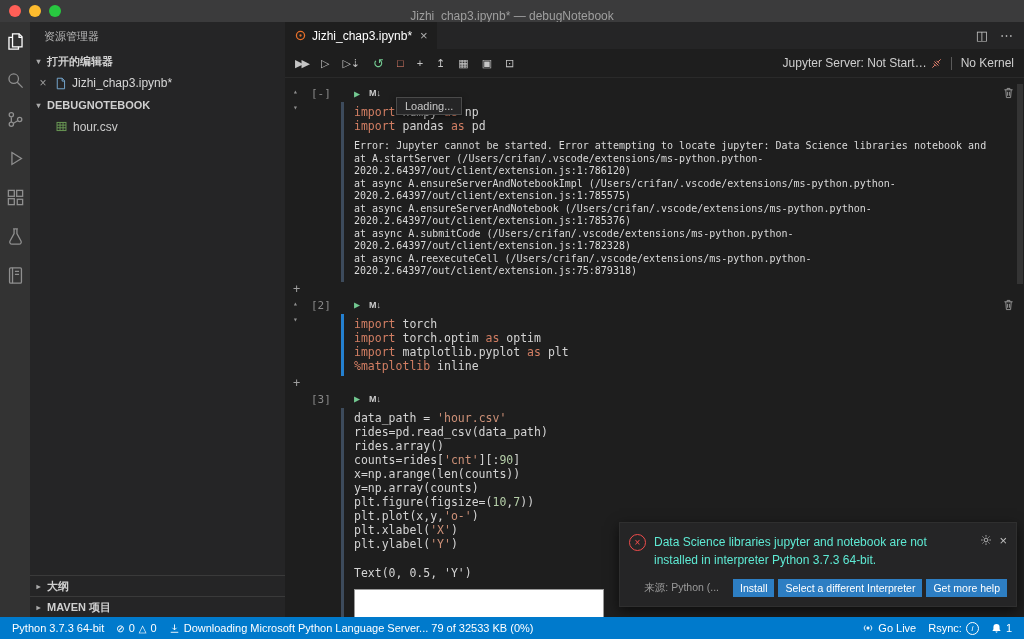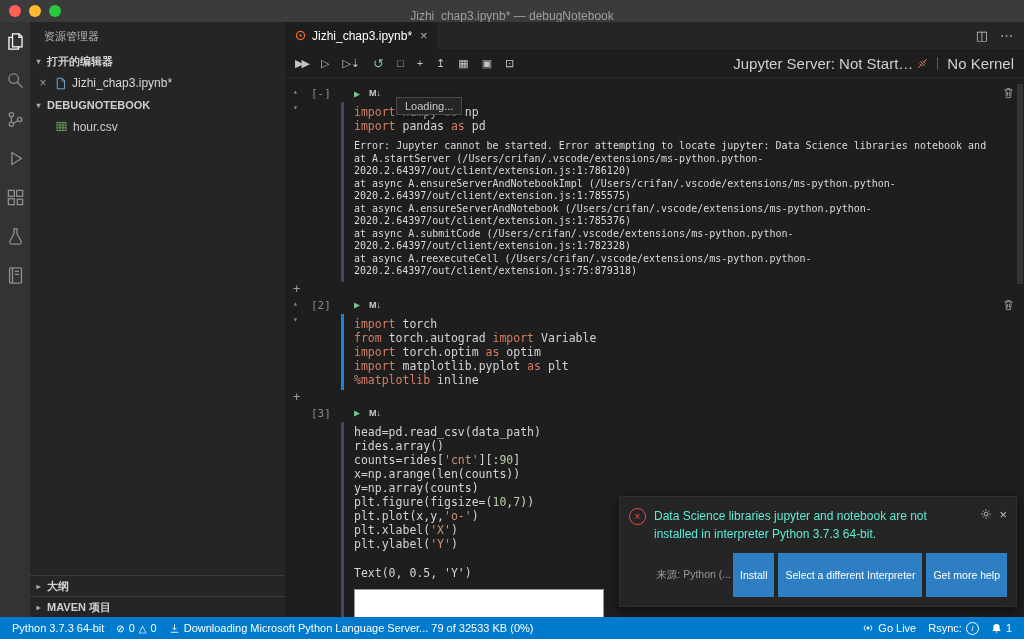--- a/index.html
+++ b/index.html
@@ -37,21 +37,21 @@
   .tab{display:flex;align-items:center;gap:5px;padding:0 9px;background:#1e1e1e;color:#fff;font-size:12px;cursor:pointer}
   .tab-close{color:#b0b0b0;margin-left:3px;font-size:13px}
   .tab-actions{margin-left:auto;display:flex;align-items:center;gap:12px;padding-right:11px;color:#c8c8c8;font-size:13px}
   .tab-actions span{cursor:pointer}
   .nbtoolbar{height:28px;flex:none;display:flex;align-items:center;padding:0 10px;gap:13px;color:#c5c5c5;
              border-bottom:1px solid #2a2a2a}
   .nbt{font-size:11px;cursor:pointer;line-height:1}
   .nbt-run-all-cells{letter-spacing:-2px}
   .nbt-restart-kernel{color:#73c991;font-size:13px}
   .nbt-interrupt-kernel{color:#f48771}
-  .nb-right{margin-left:auto;display:flex;align-items:center;gap:9px;font-size:15px;color:#cfcfcf}
+  .nb-right{margin-left:auto;display:flex;align-items:center;gap:9px;font-size:12px;color:#cfcfcf}
   .jserver{display:flex;align-items:center;gap:4px;cursor:pointer}
   .nb-sep{width:1px;height:13px;background:#5a5a5a}
   .edscroll{position:absolute;right:1px;top:62px;width:6px;height:200px;background:#4a4a4a;opacity:.5;z-index:5;cursor:pointer}
   
   .notebook{flex:1;overflow:hidden;position:relative;padding:6px 6px 0 4px;
             font-family:"DejaVu Sans Mono","Liberation Mono",monospace}
   .cell{display:flex}
   .gutter{width:52px;flex:none;position:relative}
   .gchev{position:absolute;left:4px;font-size:8px;color:#8f8f8f;cursor:pointer;line-height:1}
   .gchev-up{top:4px}
@@ -81,23 +81,23 @@
   
   .notification{position:absolute;right:7px;bottom:32px;width:378px;background:#252526;border:1px solid #2f2f2f;
                 box-shadow:0 4px 12px rgba(0,0,0,.6);padding:10px 9px 9px;z-index:20;font-size:12px;overflow:hidden}
   .notif-top{display:flex;gap:8px;align-items:flex-start}
   .err-badge{width:15px;height:15px;border-radius:50%;border:1px solid #f14c4c;color:#f14c4c;font-size:10px;
              display:flex;align-items:center;justify-content:center;flex:none;margin-top:1px}
   .notif-msg{flex:1;color:#5eead4;line-height:1.55;font-size:12px}
   .notif-acts{display:flex;gap:7px;color:#c0c0c0;align-items:center}
   .notif-close{font-size:13px;cursor:pointer}
   .notif-gear{cursor:pointer;display:flex}
-  .notif-bottom{margin-top:9px;display:flex;align-items:center;justify-content:flex-end;gap:0}
+  .notif-bottom{margin-top:9px;display:flex;align-items:center;justify-content:flex-end;gap:12px}
   .notif-src{color:#9a9a9a;font-size:10.5px;white-space:nowrap;margin-right:2px}
-  .notif-btn{background:#2d7ec3;color:#fff;font-size:10.5px;padding:16px 7px;cursor:pointer;white-space:nowrap}
+  .notif-btn{background:#2d7ec3;color:#fff;font-size:10.5px;padding:3px 7px;cursor:pointer;white-space:nowrap}
   
   .statusbar{position:absolute;left:0;right:0;bottom:0;height:22px;background:#007acc;display:flex;align-items:flex-start;
              padding:0 6px;color:#fff;font-size:11px;z-index:30}
   .sb-item{display:flex;align-items:center;gap:4px;padding:0 6px;height:22px;cursor:pointer;white-space:nowrap}
   .sb-ico{font-size:10px;display:inline-flex;align-items:center}
   .sb-right{margin-left:auto;display:flex;align-items:center}
   .info-badge{width:11px;height:11px;border:1px solid #fff;border-radius:50%;font-size:8px;font-style:italic;
               display:inline-flex;align-items:center;justify-content:center}
 </style>
 </head>
@@ -307,21 +307,20 @@
                 <span class="mdown">M↓</span>
                 <span class="trash">
                   <svg width="11" height="12" viewBox="0 0 12 13" fill="none" stroke="currentColor" stroke-width="1">
                     <path d="M1.5 3h9M4.5 3V1.5h3V3M3 3l.7 8.5h4.6L9 3M5 5.2v4.3M7 5.2v4.3"></path>
                   </svg>
                 </span>
               </div>
               <div class="cellmain bar-active">
                 <div class="codearea">
                   <div class="codeline"><span class="tok-kw">import</span> torch</div>
-                  <div class="codeline"><span class="tok-kw">from</span> torch.autograd <span class="tok-kw">import</span> Variable</div>
                   <div class="codeline"><span class="tok-kw">import</span> torch.optim <span class="tok-kw">as</span> optim</div>
                   <div class="codeline"><span class="tok-kw">import</span> matplotlib.pyplot <span class="tok-kw">as</span> plt</div>
                   <div class="codeline"><span class="tok-kw">%matplotlib</span> inline</div>
                 </div>
               </div>
             </div>
           </div>
           <div class="addrow">
             <span class="addbtn">+</span>
           </div>
@@ -329,21 +328,22 @@
             <div class="gutter">
               <span class="cellidx">[3]</span>
             </div>
             <div class="cellbody">
               <div class="cellhead">
                 <span class="play">▶</span>
                 <span class="mdown">M↓</span>
               </div>
               <div class="cellmain bar-dim">
                 <div class="codearea">
-                  <div class="codeline">head=pd.read_csv(data_path)</div>
+                  <div class="codeline">data_path = <span class="tok-str">'hour.csv'</span></div>
+                  <div class="codeline">rides=pd.read_csv(data_path)</div>
                   <div class="codeline">rides.array()</div>
                   <div class="codeline">counts=rides[<span class="tok-str">'cnt'</span>][:<span class="tok-num">90</span>]</div>
                   <div class="codeline">x=np.arange(len(counts))</div>
                   <div class="codeline">y=np.array(counts)</div>
                   <div class="codeline">plt.figure(figsize=(<span class="tok-num">10</span>,<span class="tok-num">7</span>))</div>
                   <div class="codeline">plt.plot(x,y,<span class="tok-str">'o-'</span>)</div>
                   <div class="codeline">plt.xlabel(<span class="tok-str">'X'</span>)</div>
                   <div class="codeline">plt.ylabel(<span class="tok-str">'Y'</span>)</div>
                 </div>
                 <div class="outtext">Text(0, 0.5, 'Y')</div>

